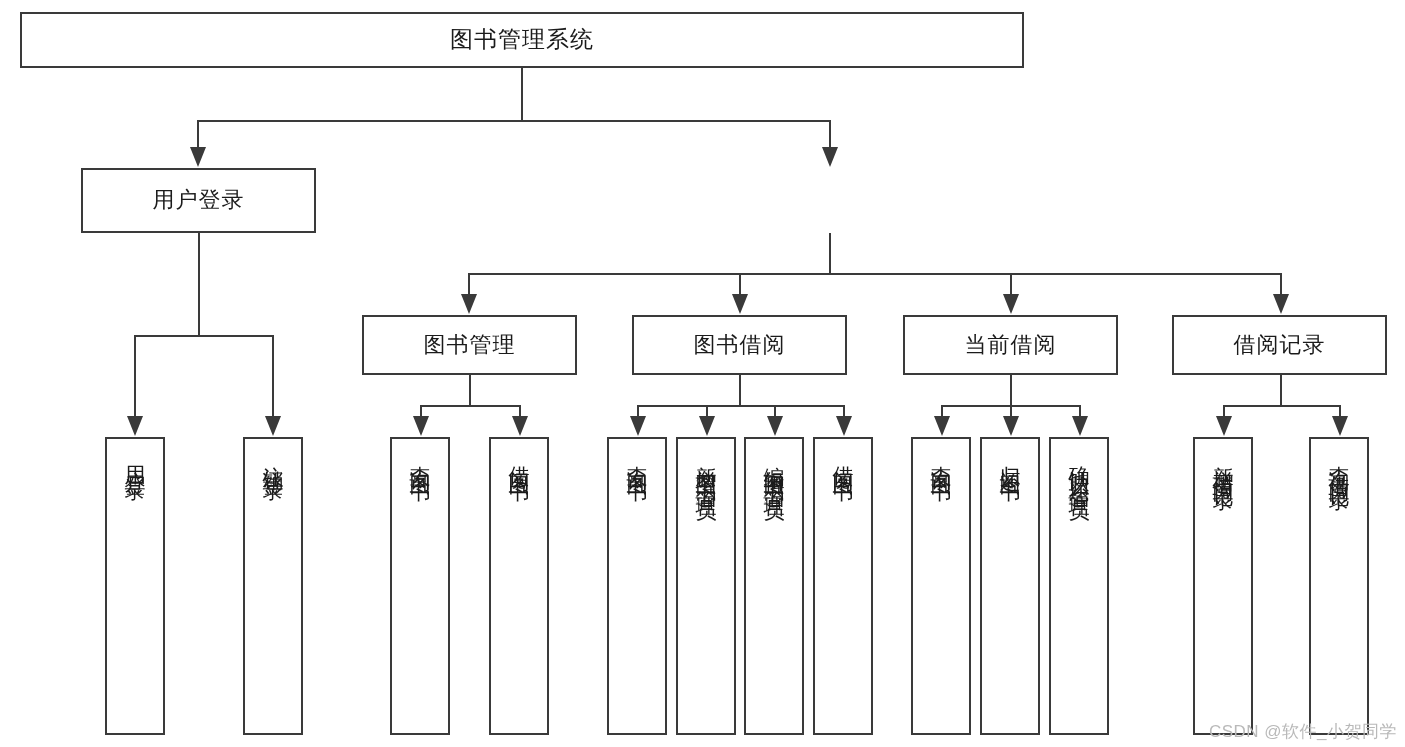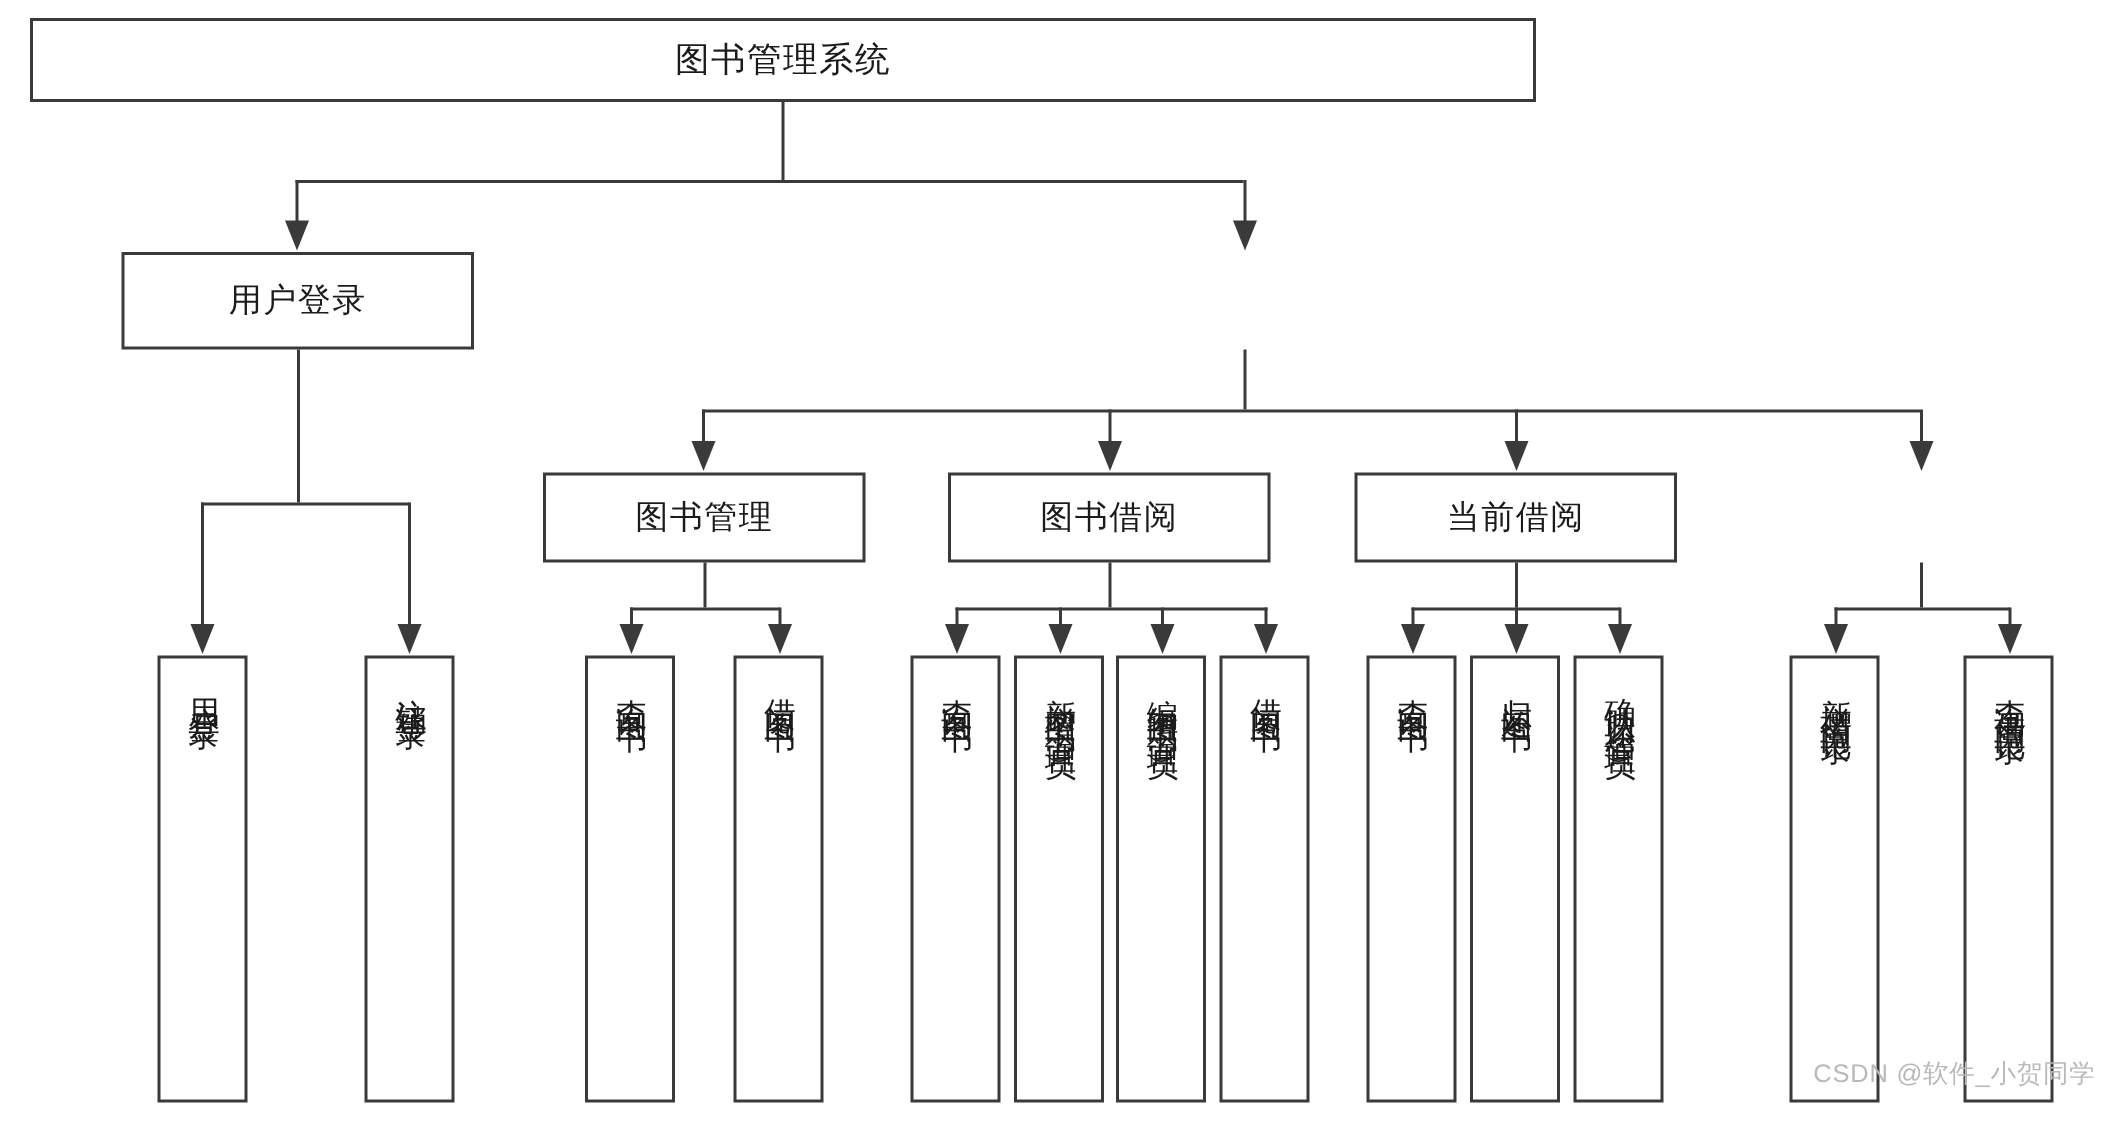--- a/index.html
+++ b/index.html
@@ -68,21 +68,21 @@
     width: 0;
     height: 0;
     border-left: 8px solid transparent;
     border-right: 8px solid transparent;
     border-top: 20px solid #3a3a3a;
   }
   
   #watermark {
     position: absolute;
     right: 8px;
-    bottom: 20px;
+    bottom: 4px;
     font-size: 17px;
     color: #b9b9b9;
     white-space: nowrap;
     letter-spacing: 0.5px;
   }
 </style>
 </head>
 <body>
 
 <div id="canvas">
@@ -126,20 +126,23 @@
 
   <div class="node h" style="left:362px; top:315px; width:215px; height:60px;">
     <span>图书管理</span>
   </div>
   <div class="node h" style="left:903px; top:315px; width:215px; height:60px;">
     <span>当前借阅</span>
   </div>
   <div class="node h" style="left:632px; top:315px; width:215px; height:60px;">
     <span>图书借阅</span>
   </div>
+  <div class="node h" style="left:1172px; top:315px; width:215px; height:60px;">
+    <span>借阅记录</span>
+  </div>
 
   <div class="vline" style="left:469px; top:375px; height:30px;"></div>
   <div class="hline" style="left:420px; top:405px; width:100px;"></div>
   <div class="vline" style="left:420px; top:405px; height:12px;"></div>
   <div class="arrow" style="left:413px; top:416px;"></div>
   <div class="vline" style="left:519px; top:405px; height:12px;"></div>
   <div class="arrow" style="left:512px; top:416px;"></div>
 
   <div class="vline" style="left:739px; top:375px; height:30px;"></div>
   <div class="hline" style="left:637px; top:405px; width:208px;"></div>

